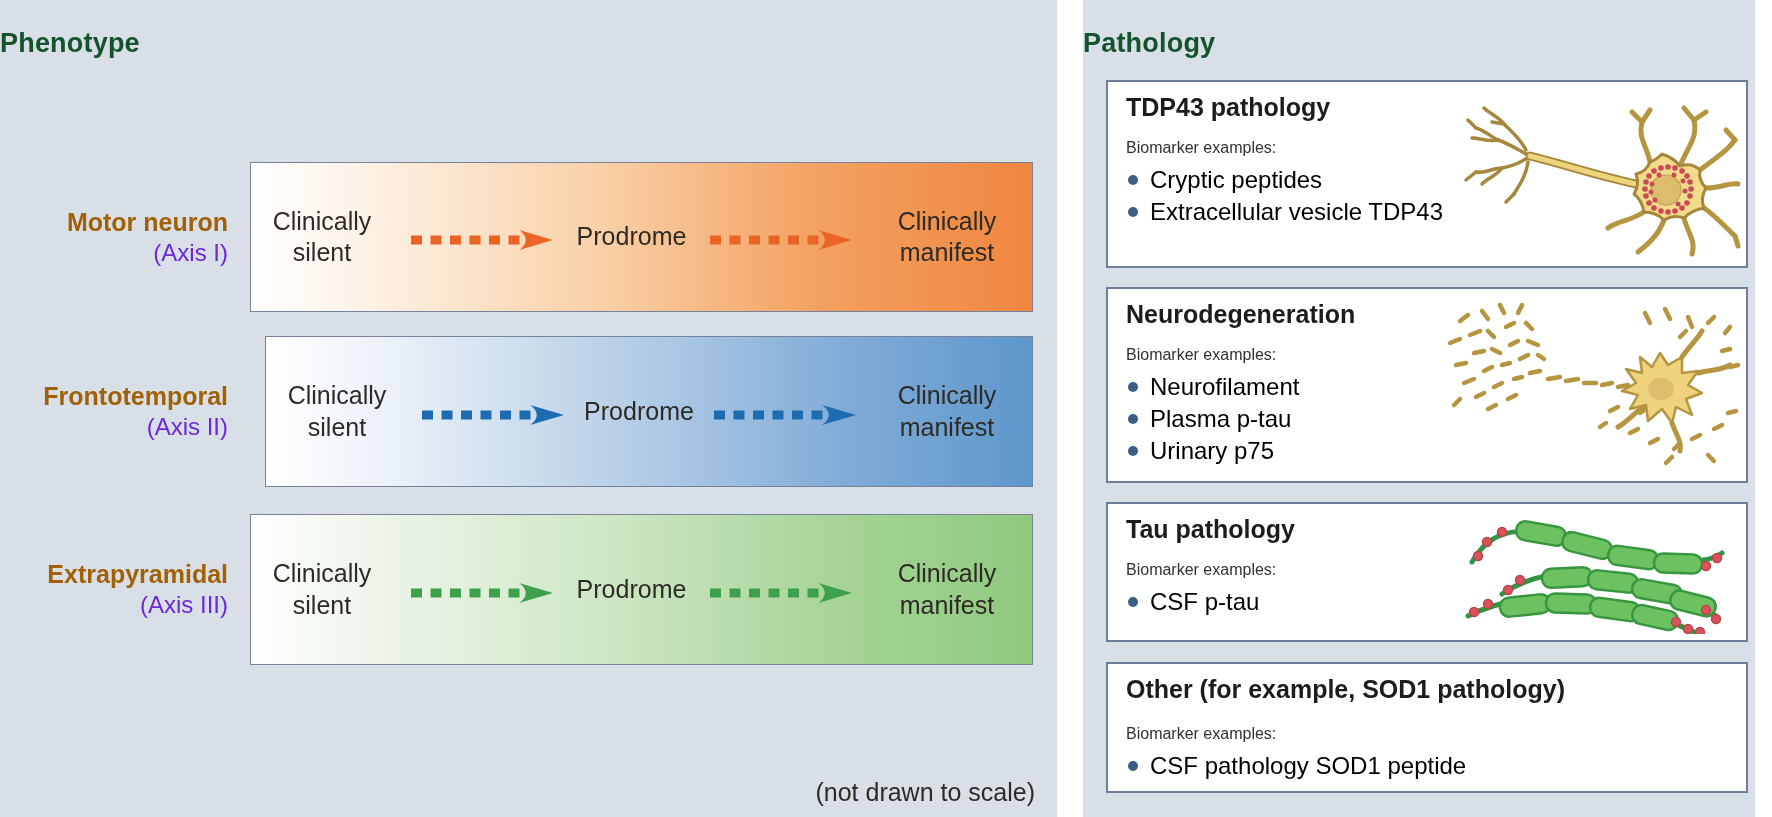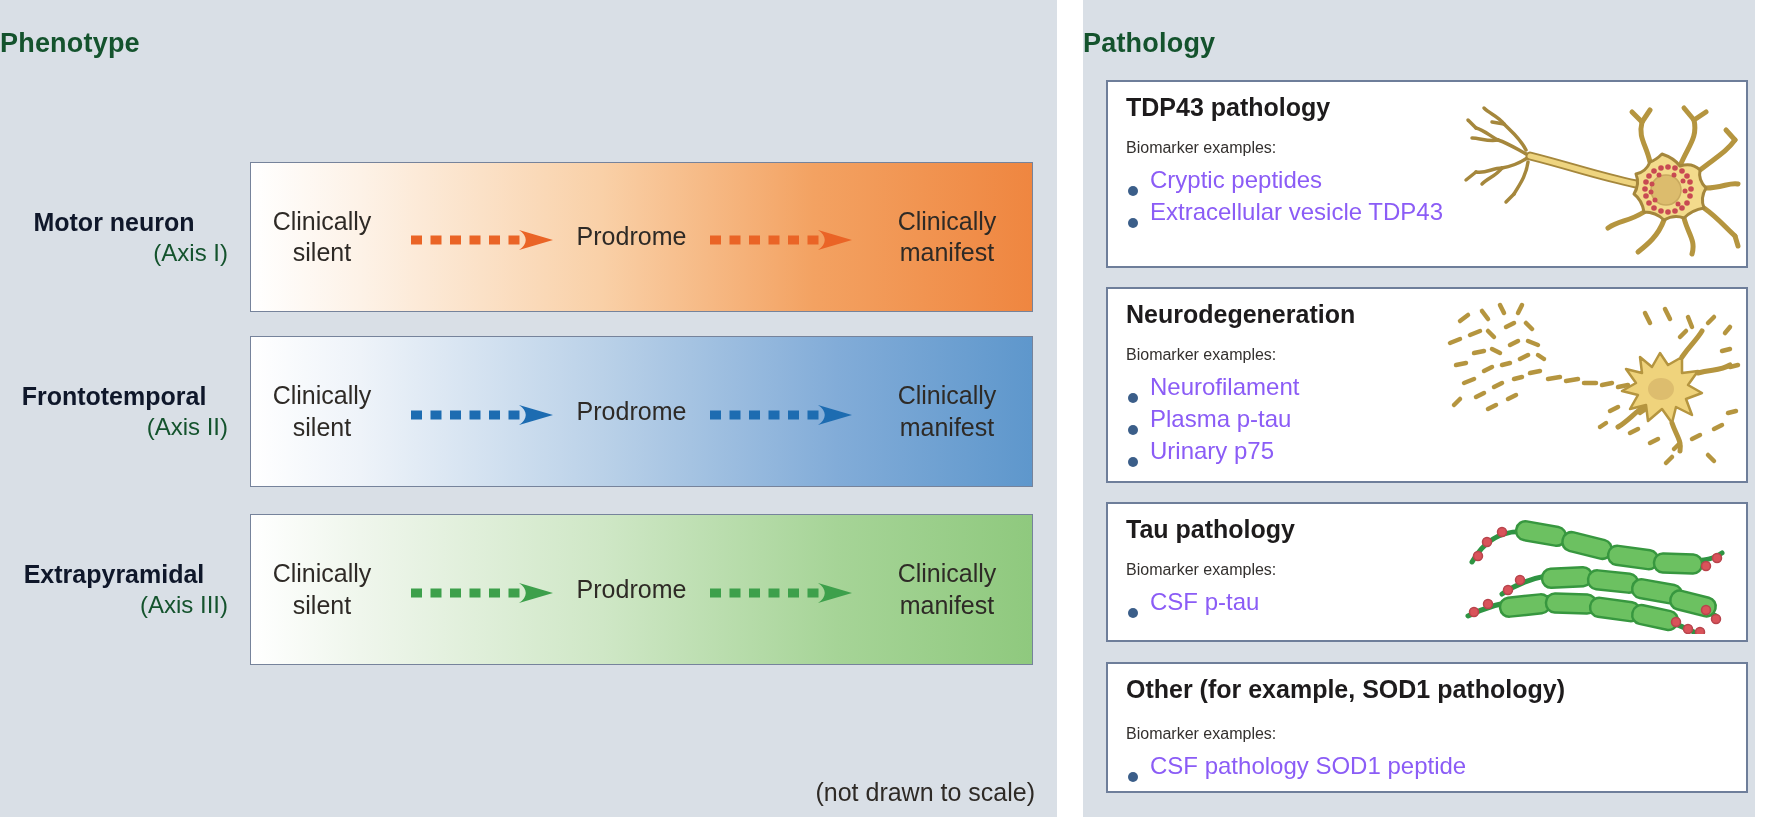--- a/index.html
+++ b/index.html
@@ -10,28 +10,28 @@
   .panel{position:absolute;top:0;height:817px;background:#d9dfe6;}
   .panel-left{left:0;width:1057px;}
   .panel-right{left:1083px;width:672px;}
   .panel-title{
     position:absolute;top:6px;left:0;width:100%;text-align:left;
     font-size:27px;font-weight:700;color:#14532d;letter-spacing:.2px;
   }
   
   .row{position:absolute;left:0;width:1033px;display:flex;align-items:stretch;}
   .row-1{top:162px;height:150px;}
-  .row-2{top:336px;height:151px;}
+  .row-2{top:336px;height:151px;gap:15px;}
   .row-3{top:514px;height:151px;}
   .row-label{
     width:228px;flex:0 0 228px;display:flex;flex-direction:column;justify-content:center;
     text-align:right;line-height:1.28;
   }
-  .row-label .name{font-weight:700;font-size:25px;color:#0f172a;text-align:center;}
-  .row-label .axis{font-weight:400;font-size:24px;color:#14532d;}
+  .row-label .name{font-weight:700;font-size:25px;color:#a16207;}
+  .row-label .axis{font-weight:400;font-size:24px;color:#6d28d9;}
   .bar{
     margin-left:22px;flex:1 1 auto;border:1.5px solid #76839b;
     display:flex;align-items:center;justify-content:space-between;
     padding:0 14px 0 6px;box-sizing:border-box;
   }
   .bar-orange{background:linear-gradient(90deg,#ffffff 0%,#fdf2e7 14%,#f9d0a7 45%,#f3a262 72%,#ef8640 100%);}
   .bar-blue{background:linear-gradient(90deg,#ffffff 0%,#eef3f9 14%,#bad1e8 45%,#82acd8 75%,#5e97cc 100%);}
   .bar-green{background:linear-gradient(90deg,#ffffff 0%,#eff6ec 14%,#cfe7c6 45%,#a6d497 75%,#8fc97e 100%);}
   .stage{
     font-size:25px;line-height:1.25;color:#2e2a26;text-align:center;
@@ -50,21 +50,21 @@
     border:2px solid #6e7e9a;box-sizing:border-box;padding:7px 18px;
   }
   .pbox-1{top:80px;height:188px;}
   .pbox-2{top:287px;height:196px;}
   .pbox-3{top:502px;height:140px;}
   .pbox-4{top:662px;height:131px;}
   .pbox-title{font-size:25px;font-weight:700;color:#1d1b1c;margin:4px 0 10px 0;}
   .pbox-4 .pbox-title{margin-bottom:14px;}
   .pbox-intro{font-size:16px;color:#33302e;line-height:32px;}
   .pbox ul{list-style:none;margin:0;padding:0;}
-  .pbox li{font-size:24px;color:#8b5cf6;line-height:32px;display:flex;align-items:flex-end;}
+  .pbox li{font-size:24px;color:#000000;line-height:32px;display:flex;align-items:center;}
   .dot{flex:0 0 10px;width:10px;height:10px;border-radius:50%;background:#3b5e89;margin:0 12px 0 2px;}
   .illus{position:absolute;pointer-events:none;}
   .illus-neuron{right:4px;top:6px;}
   .illus-degen{right:4px;top:4px;}
   .illus-tau{right:16px;top:8px;}
 </style>
 </head>
 <body>
 
 <div class="figure">

